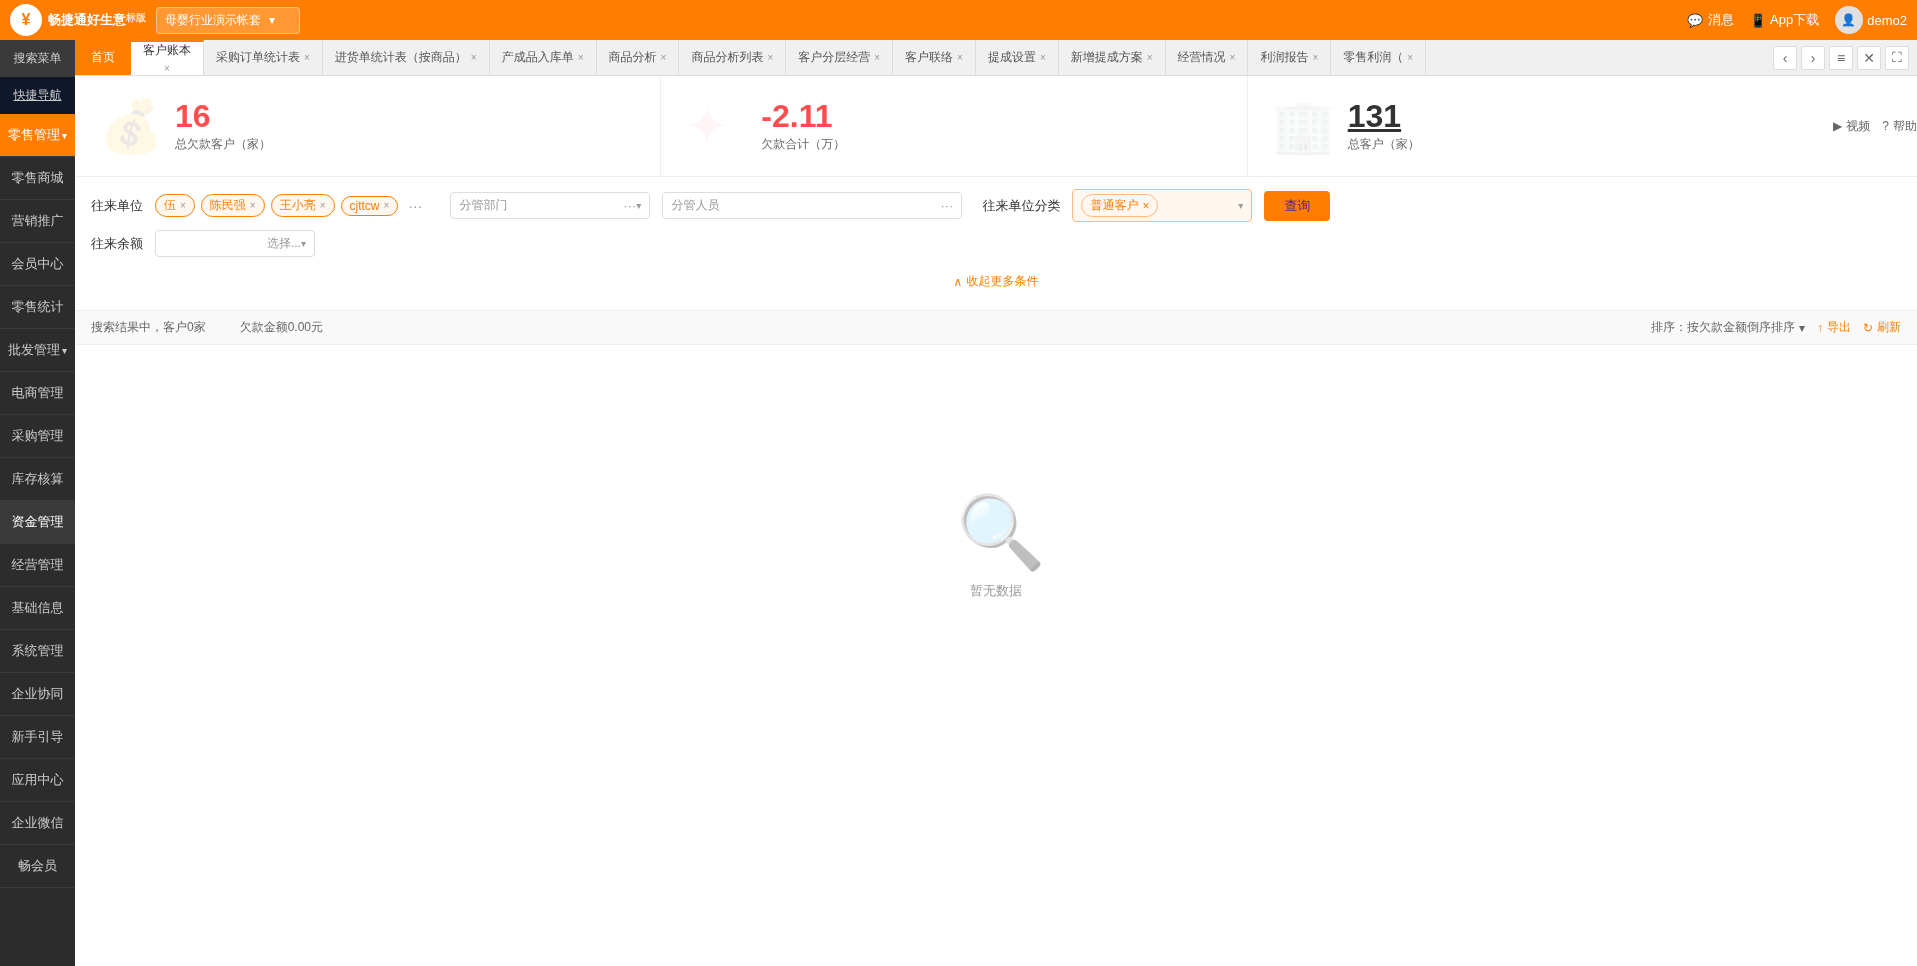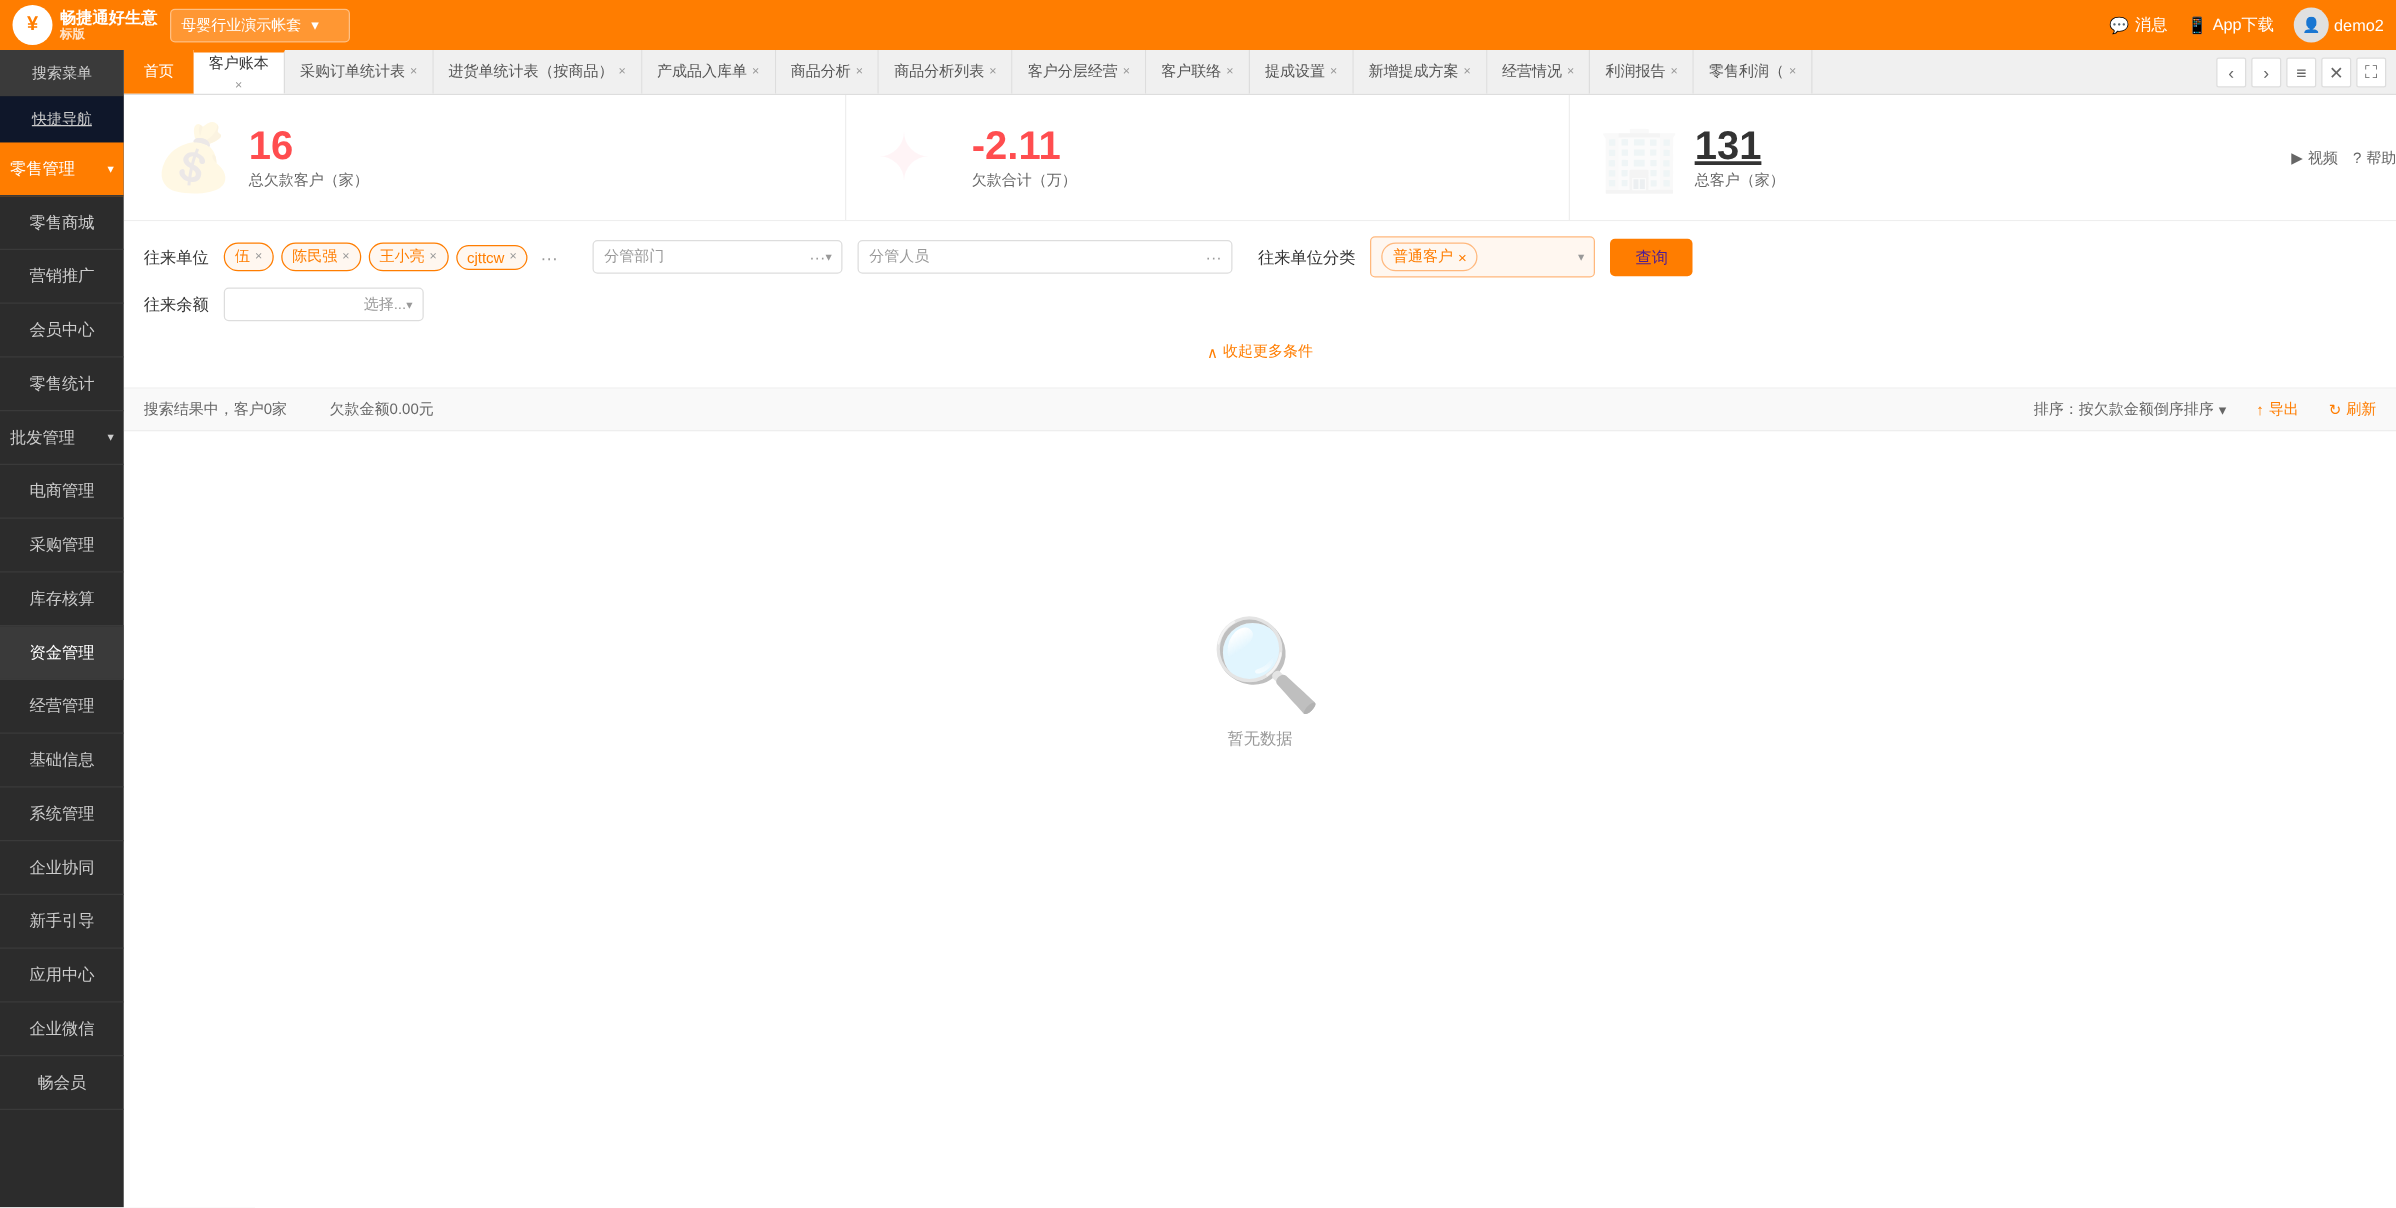--- a/index.html
+++ b/index.html
@@ -14,21 +14,21 @@
     .top-bar-center { flex: 1; display: flex; align-items: center; padding: 0 10px; }
     .industry-select { background: rgba(255,255,255,0.2); border: 1px solid rgba(255,255,255,0.4); color: white; padding: 4px 24px 4px 8px; border-radius: 4px; font-size: 12px; cursor: pointer; }
     .top-bar-right { display: flex; align-items: center; gap: 16px; color: white; font-size: 13px; }
     .top-bar-btn { display: flex; align-items: center; gap: 4px; cursor: pointer; color: white; }
     .avatar { width: 28px; height: 28px; border-radius: 50%; background: #e0e0e0; overflow: hidden; display: flex; align-items: center; justify-content: center; font-size: 12px; }
 
     
     .main-layout { display: flex; flex: 1; overflow: hidden; }
 
     
-    .sidebar { width: 99px; background: #2c2c2c; color: white; display: flex; flex-direction: column; flex-shrink: 0; overflow-y: auto; }
+    .sidebar { width: 75px; background: #2c2c2c; color: white; display: flex; flex-direction: column; flex-shrink: 0; overflow-y: auto; }
     .sidebar-search { padding: 10px 8px; background: #3a3a3a; cursor: pointer; }
     .sidebar-search-text { color: #ccc; font-size: 12px; text-align: center; }
     .sidebar-nav-item { padding: 12px 8px; text-align: center; font-size: 13px; cursor: pointer; color: #ccc; border-bottom: 1px solid #3a3a3a; }
     .sidebar-nav-item.active { background: #ff7d00; color: white; }
     .sidebar-quick { padding: 10px 8px; cursor: pointer; color: #ccc; font-size: 12px; text-align: center; background: #0f172a; text-decoration: underline; }
 
     
     .content-area { flex: 1; display: flex; flex-direction: column; overflow: hidden; }
 
     
@@ -71,21 +71,21 @@
     .filter-select-arrow { color: #999; font-size: 10px; }
     .filter-select-wide { min-width: 300px; }
     .filter-select-medium { min-width: 200px; }
     .filter-dots { color: #999; cursor: pointer; }
 
     .collapse-bar { display: flex; align-items: center; justify-content: center; padding: 8px; cursor: pointer; color: #ff7d00; font-size: 12px; gap: 4px; }
 
     
     .search-result-bar { display: flex; align-items: center; justify-content: space-between; padding: 8px 16px; background: #f9f9f9; border-bottom: 1px solid #eee; font-size: 12px; color: #666; }
     .search-result-left { display: flex; gap: 34px; align-items: center; }
-    .search-result-right { display: flex; gap: 24px; align-items: center; }
+    .search-result-right { display: flex; gap: 12px; align-items: center; }
     .sort-select { display: flex; align-items: center; gap: 4px; cursor: pointer; }
     .action-btn { display: flex; align-items: center; gap: 4px; cursor: pointer; color: #ff7d00; }
 
     
     .table-area { padding: 0 16px; }
     .table-header { display: grid; grid-template-columns: 2fr 2fr 2fr 2fr; border-bottom: 2px solid #eee; padding: 12px 0; }
     .table-header-cell { font-size: 13px; color: #333; font-weight: 500; padding: 0 8px; }
     .table-body { min-height: 400px; display: flex; align-items: center; justify-content: center; flex-direction: column; gap: 12px; }
     .empty-icon { width: 80px; height: 80px; }
     .empty-text { color: #999; font-size: 13px; }
@@ -95,21 +95,21 @@
   </style>
 </head>
 <body>
 
 <div class="app-wrapper">
 
   <div class="top-bar">
     <div class="top-bar-left">
       <div class="logo-area">
         <div class="logo-icon">¥</div>
-        <div style="display:flex;flex-direction:column;line-height:1.2">
+        <div style="display:flex;flex-direction:row;line-height:1.2">
           <span style="font-size:13px;color:white;">畅捷通好生意</span>
           <span style="font-size:10px;color:rgba(255,255,255,0.8);">标版</span>
         </div>
       </div>
     </div>
     <div class="top-bar-center">
       <div class="industry-select" style="display:flex;align-items:center;gap:8px;">
         <span>母婴行业演示帐套</span>
         <span>▾</span>
       </div>

